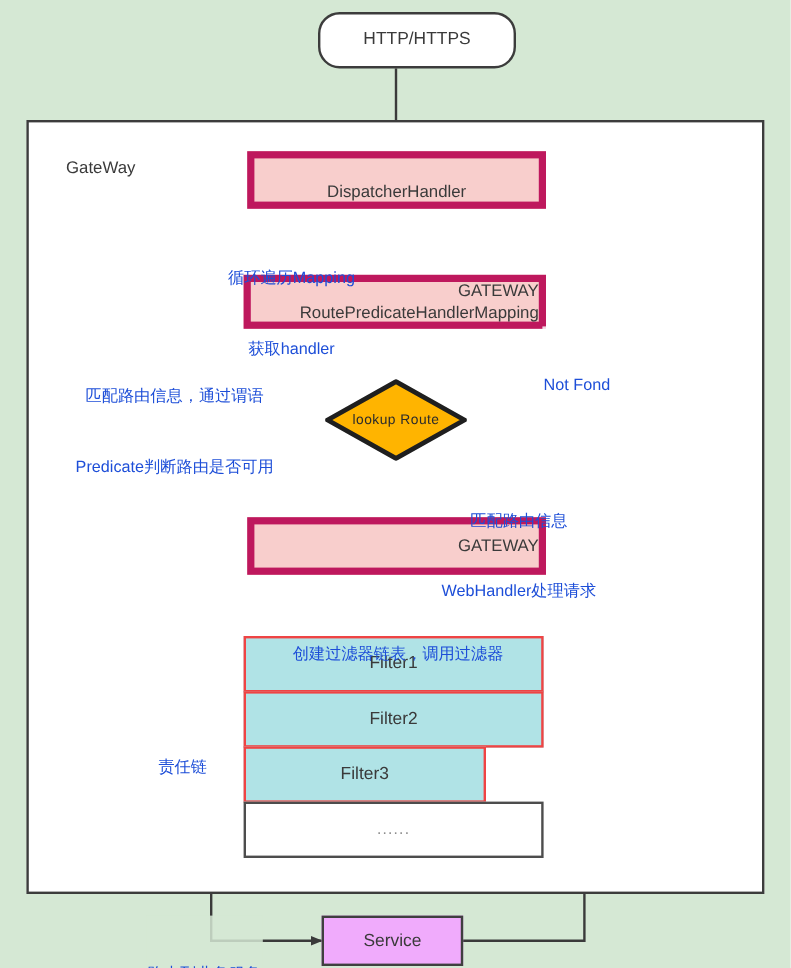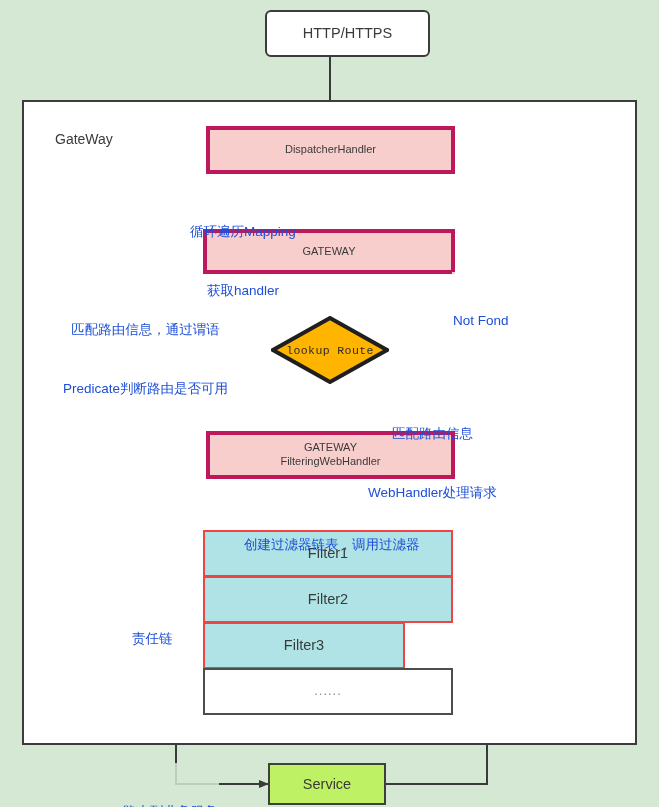--- a/index.html
+++ b/index.html
@@ -28,54 +28,55 @@
     align-items: center;
     justify-content: center;
     text-align: center;
     color: #3a3a3a;
     line-height: 1.25;
     z-index: 3;
   }
   .node-http {
     background: #ffffff;
     border: 2px solid #3c3c3c;
-    border-radius: 6px;
+    border-radius: 18px;
     font-size: 14.5px;
   }
   .node-pink {
     background: #f8cecc;
-    border: 4px solid #be185d;
-    font-size: 11px;
+    border: 6px solid #be185d;
+    font-size: 14px;
+    align-items: flex-end;
   }
   .node-cyan {
     background: #b0e3e6;
     border: 2px solid #ef4444;
     font-size: 14.5px;
   }
   .node-white {
     background: #ffffff;
     border: 2px solid #4d4d4d;
     font-size: 14.5px;
   }
   .node-service {
-    background: #bef264;
+    background: #f0abfc;
     border: 2px solid #3f3f3f;
     font-size: 14.5px;
   }
   .diamond-wrap {
     position: absolute;
     z-index: 3;
     display: flex;
     align-items: center;
     justify-content: center;
   }
   .diamond-label {
     position: relative;
     z-index: 4;
-    font-family: Liberation Mono, monospace;
+    font-family: Liberation Sans, sans-serif;
     font-size: 11.5px;
     color: #2b2b2b;
     letter-spacing: 0.4px;
     white-space: nowrap;
   }
   .lbl {
     position: absolute;
     color: #1d4ed8;
     font-size: 13.5px;
     line-height: 1.45;
@@ -155,32 +156,32 @@
   <div class="node node-http" style="left:265px; top:10px; width:165px; height:47px;">
     <span>HTTP/HTTPS</span>
   </div>
 
   <div class="node node-pink" style="left:206px; top:126px; width:249px; height:48px;">
     <span>DispatcherHandler</span>
   </div>
 
   <div class="node node-pink" style="left:203px; top:229px; width:252px; height:45px; flex-direction:column;">
     <span>GATEWAY</span>
+    <span>RoutePredicateHandlerMapping</span>
   </div>
 
   <div class="diamond-wrap" style="left:271px; top:316px; width:118px; height:68px;">
     <svg width="118" height="68" viewBox="0 0 118 68" style="position:absolute;left:0;top:0;" xmlns="http://www.w3.org/2000/svg">
       <polygon points="59,2 116,34 59,66 2,34" fill="#ffb400" stroke="#1f1f1f" stroke-width="4"></polygon>
     </svg>
     <span class="diamond-label">lookup Route</span>
   </div>
 
   <div class="node node-pink" style="left:206px; top:431px; width:249px; height:48px; flex-direction:column;">
     <span>GATEWAY</span>
-    <span>FilteringWebHandler</span>
   </div>
 
   <div class="node node-cyan" style="left:203px; top:530px; width:250px; height:47px;">
     <span>Filter1</span>
   </div>
   <div class="node node-cyan" style="left:203px; top:576px; width:250px; height:47px;">
     <span>Filter2</span>
   </div>
   <div class="node node-cyan" style="left:203px; top:622px; width:202px; height:47px;">
     <span>Filter3</span>

